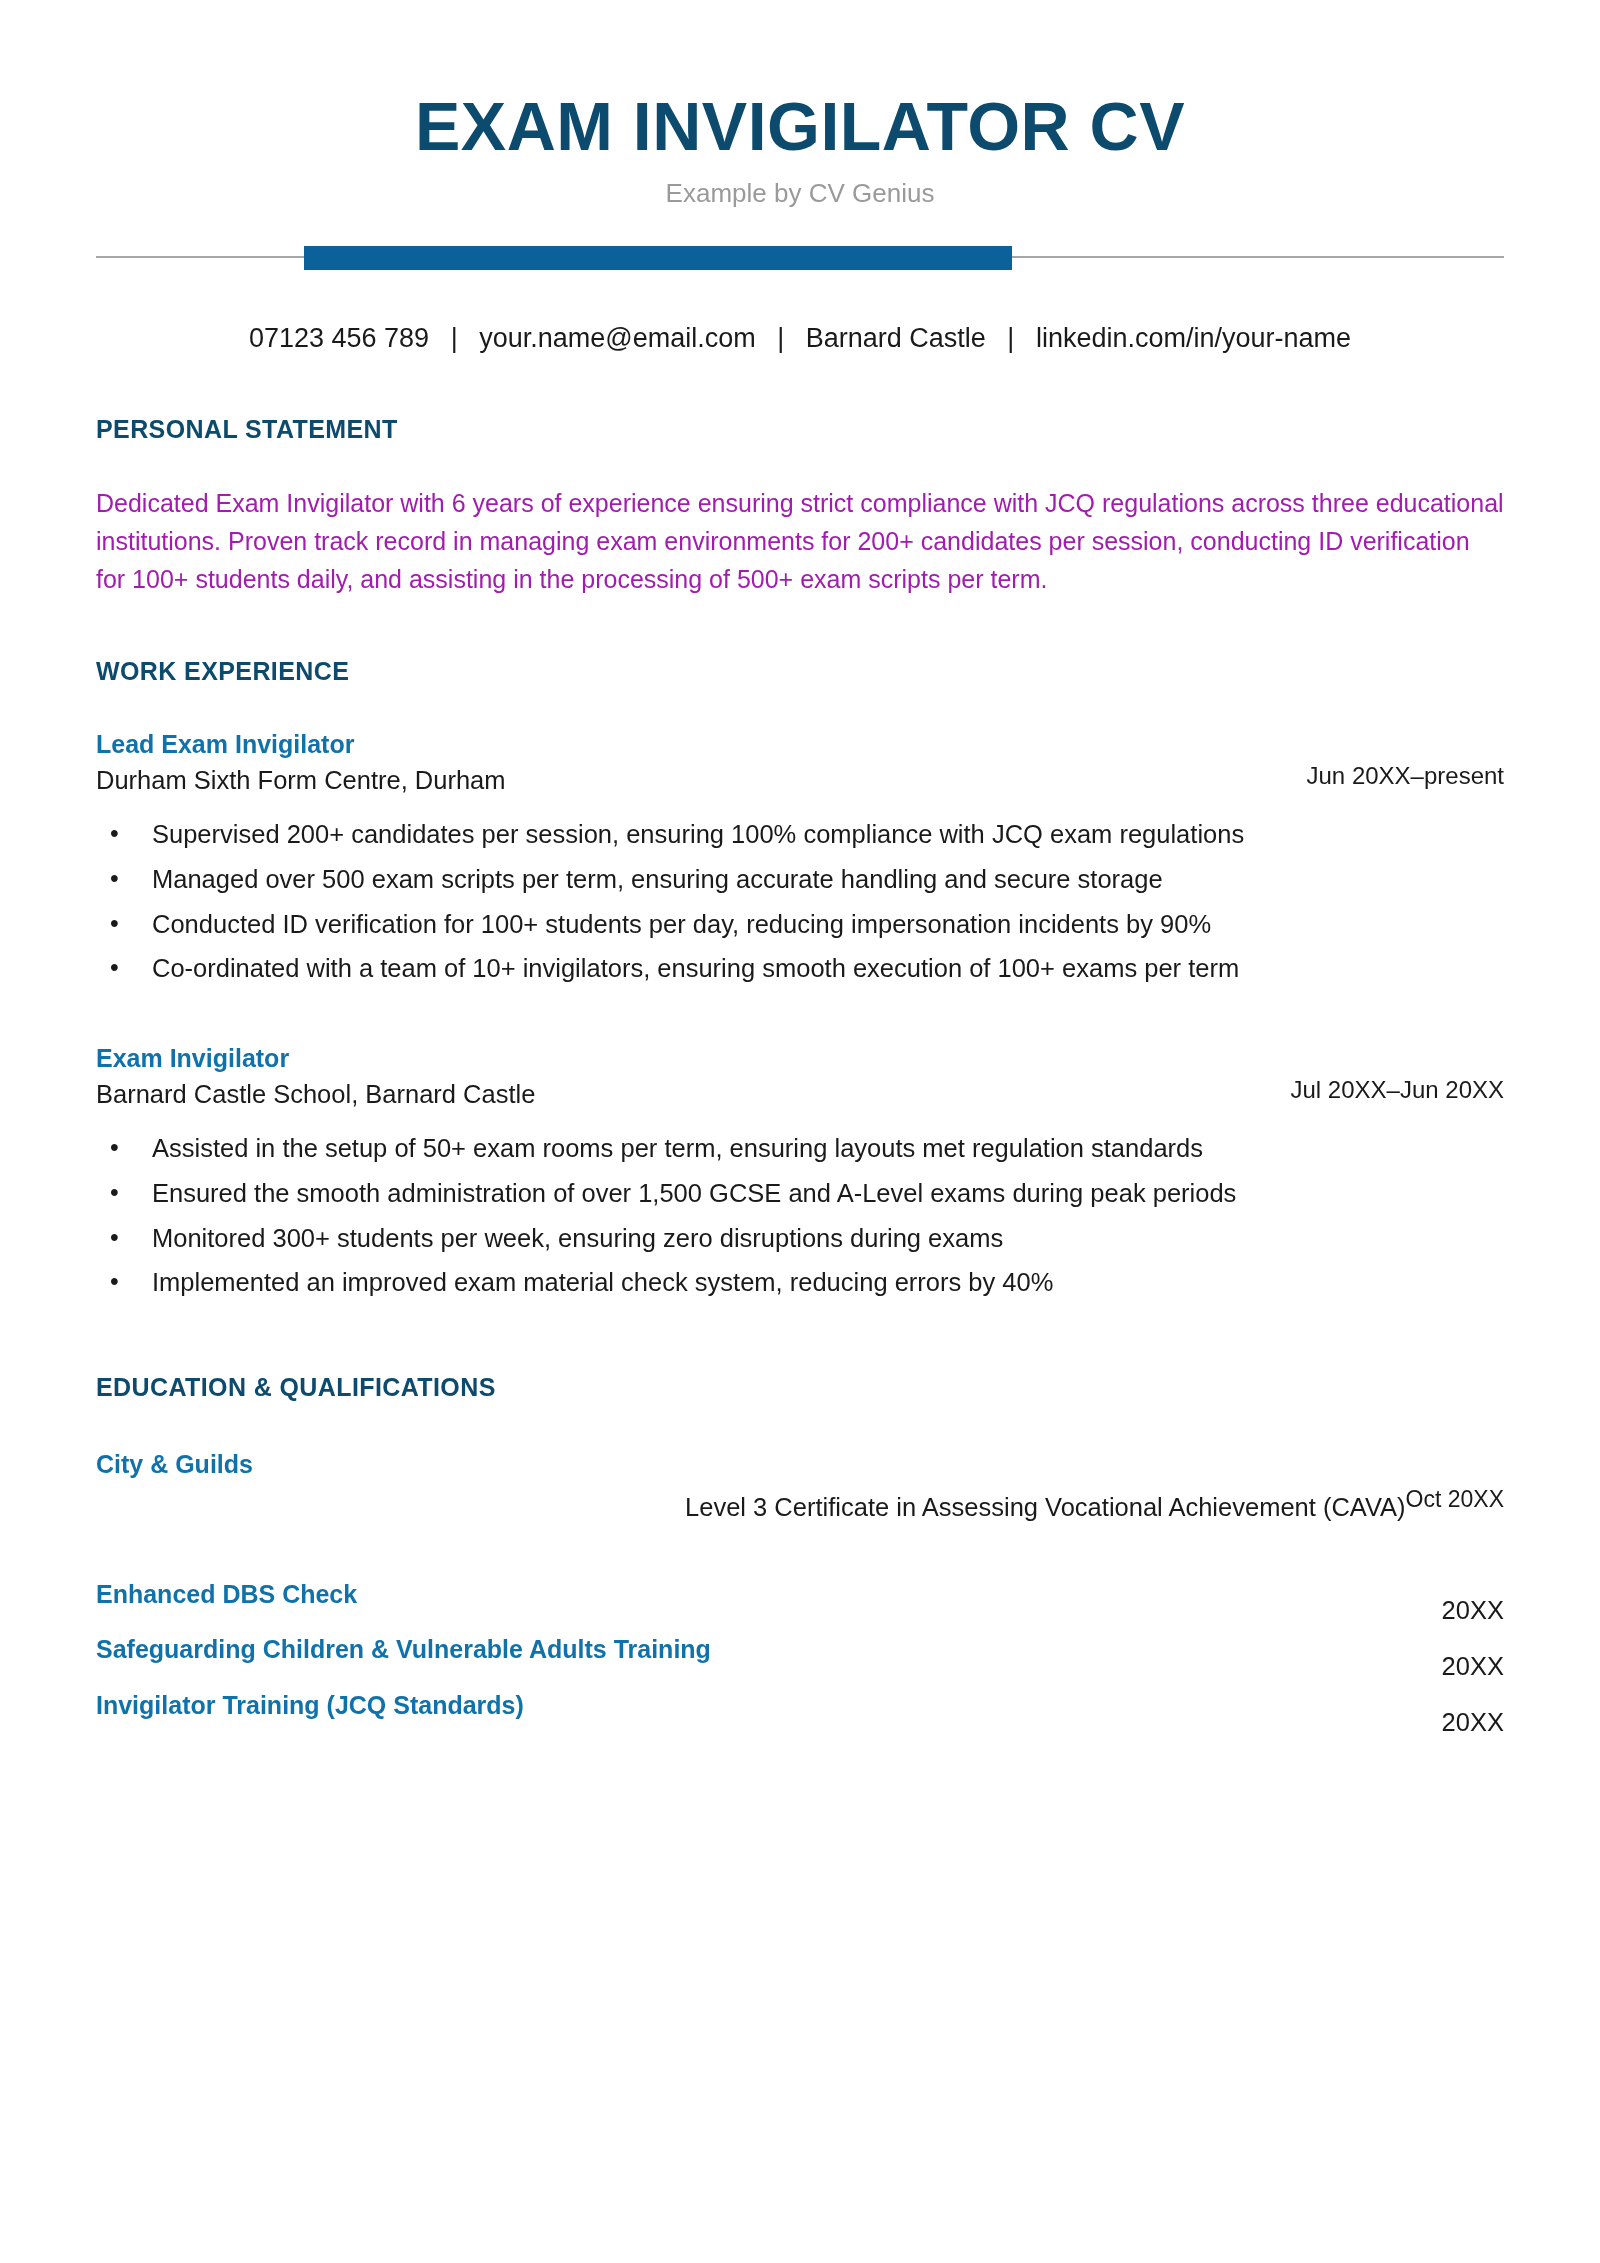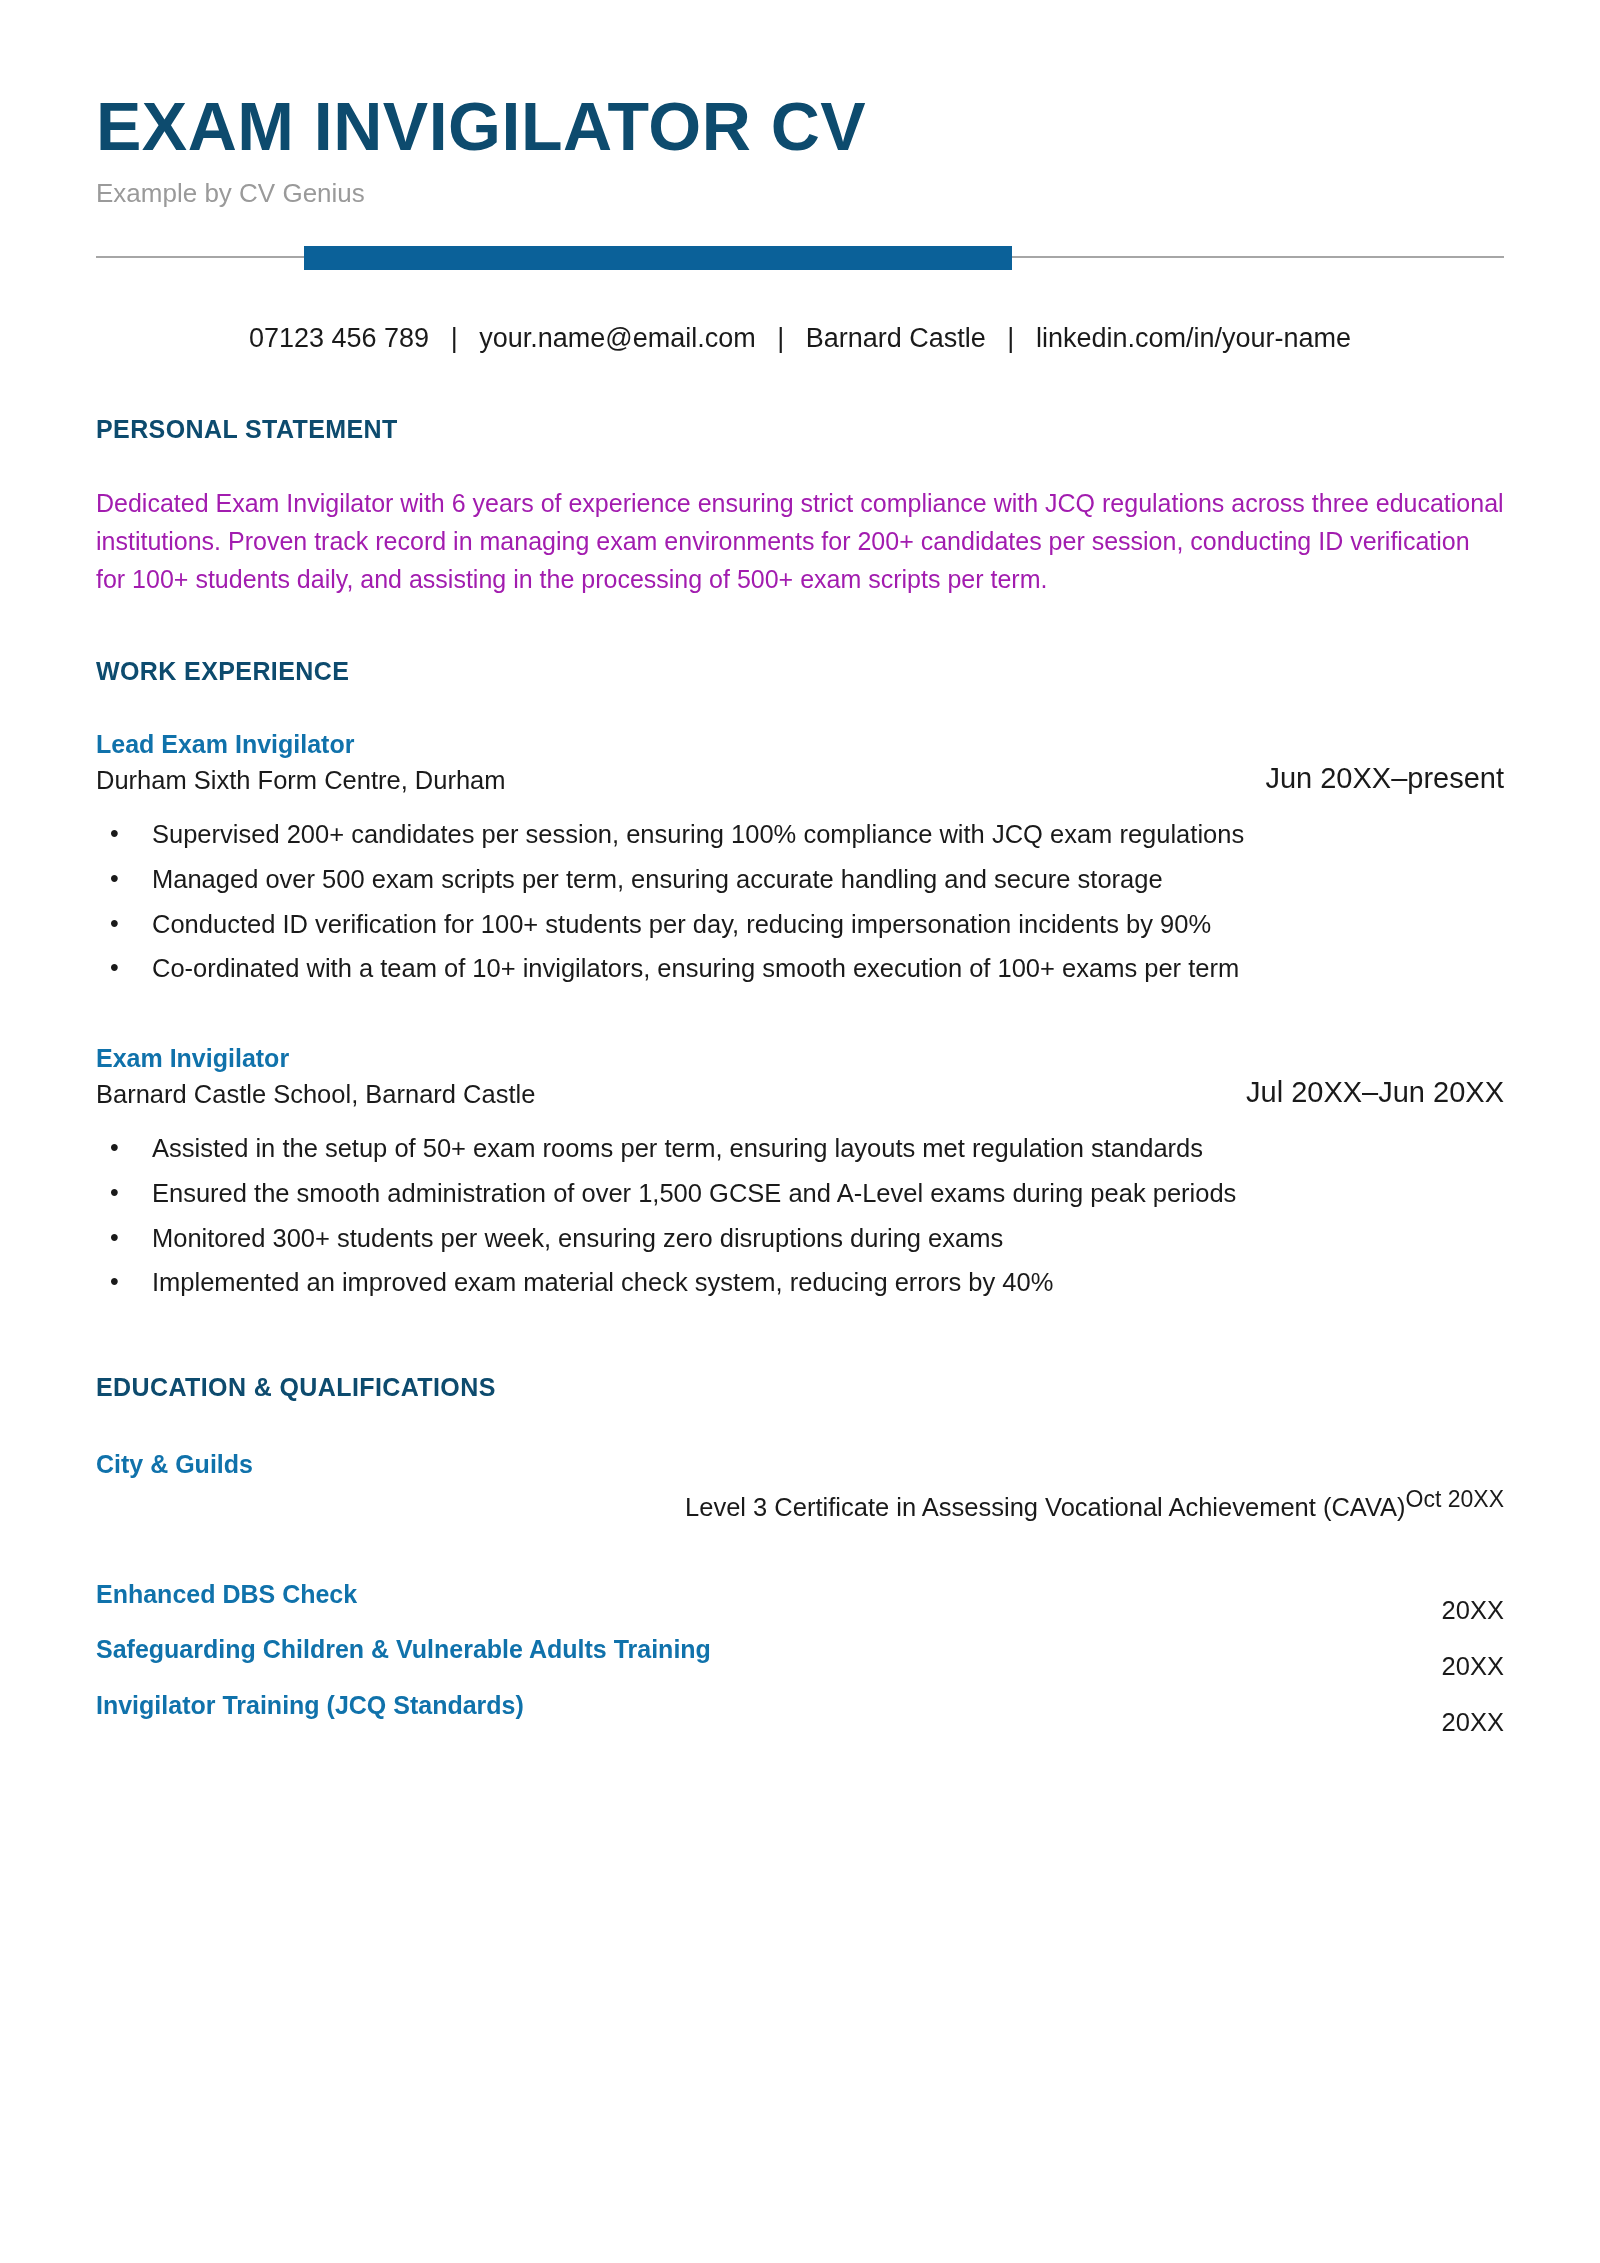--- a/index.html
+++ b/index.html
@@ -20,21 +20,21 @@
     width: 1600px;
     height: 2263px;
     box-sizing: border-box;
     padding: 0 96px;
     position: relative;
   }
 
   
   .header {
     padding-top: 92px;
-    text-align: left;
+    text-align: center;
   }
   .cv-title {
     font-size: 68px;
     font-weight: bold;
     color: #0d4b6e;
     letter-spacing: 0.5px;
     line-height: 1.0;
     margin: 0;
   }
   .cv-subtitle {
@@ -122,21 +122,21 @@
     line-height: 1.3;
   }
   .entry-org {
     font-size: 25.5px;
     color: #1a1a1a;
     line-height: 1.35;
     margin-top: 2px;
   }
   .entry-date {
     flex: 0 0 auto;
-    font-size: 29px;
+    font-size: 24px;
     color: #1a1a1a;
     text-align: right;
     padding-top: 34px;
     white-space: nowrap;
   }
 
   ul.bullets {
     list-style: none;
     margin: 18px 0 0 0;
     padding: 0;

